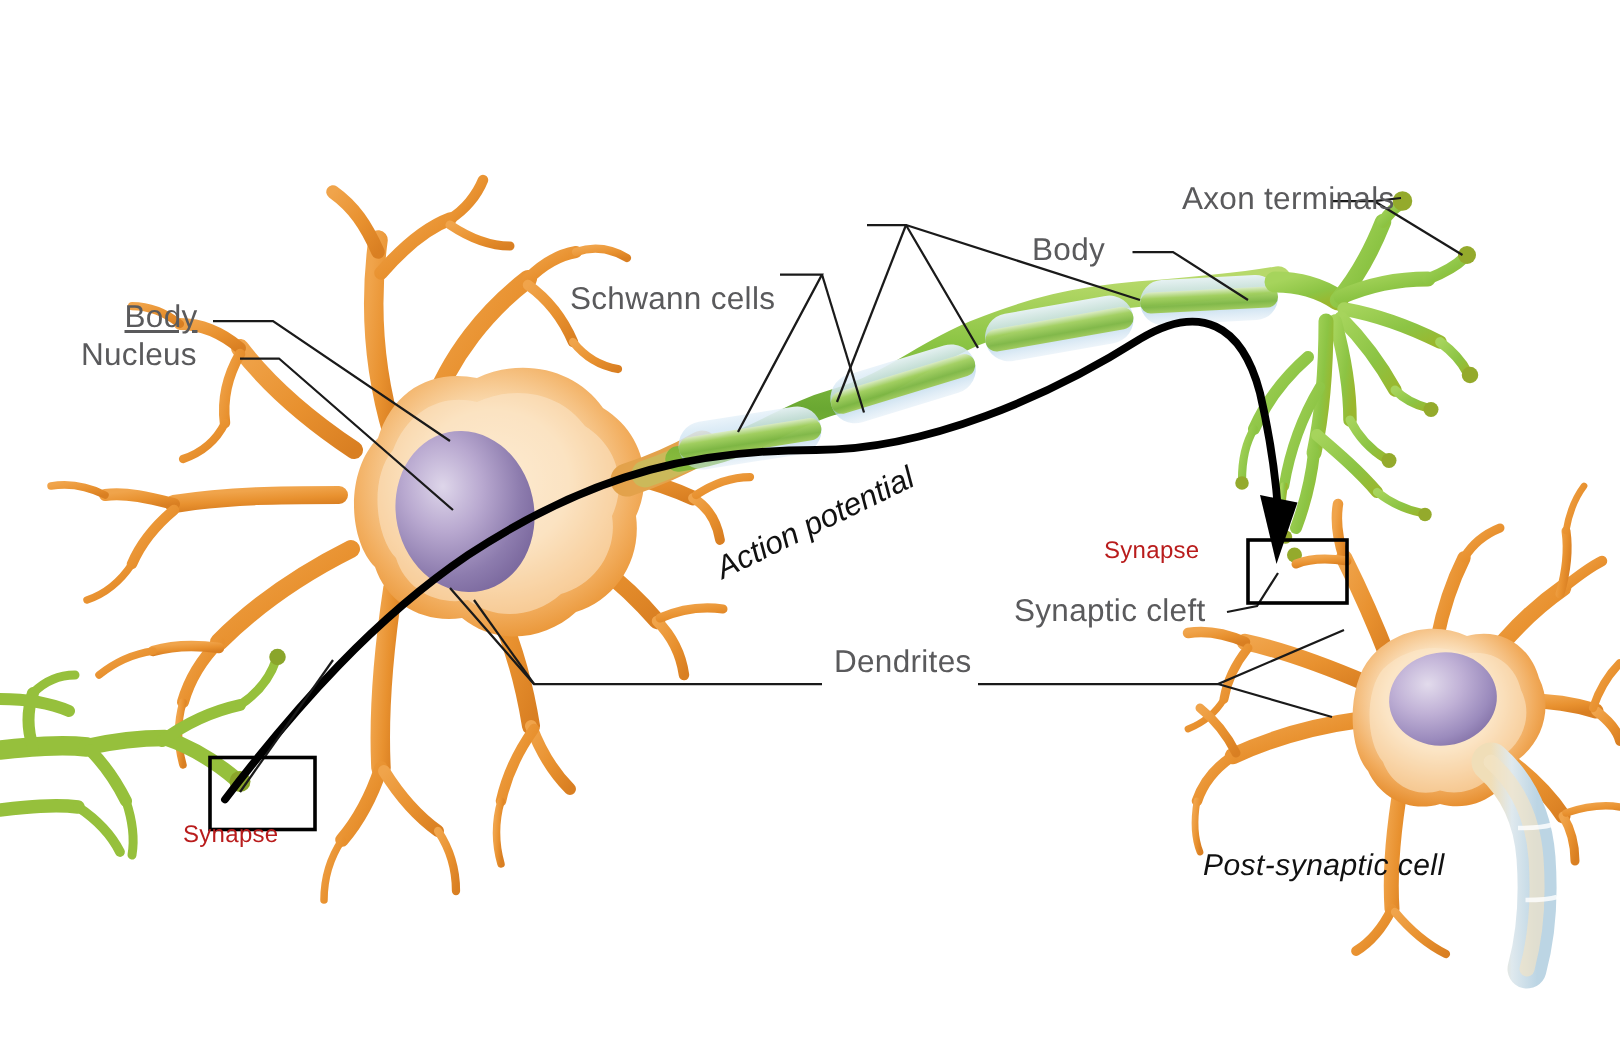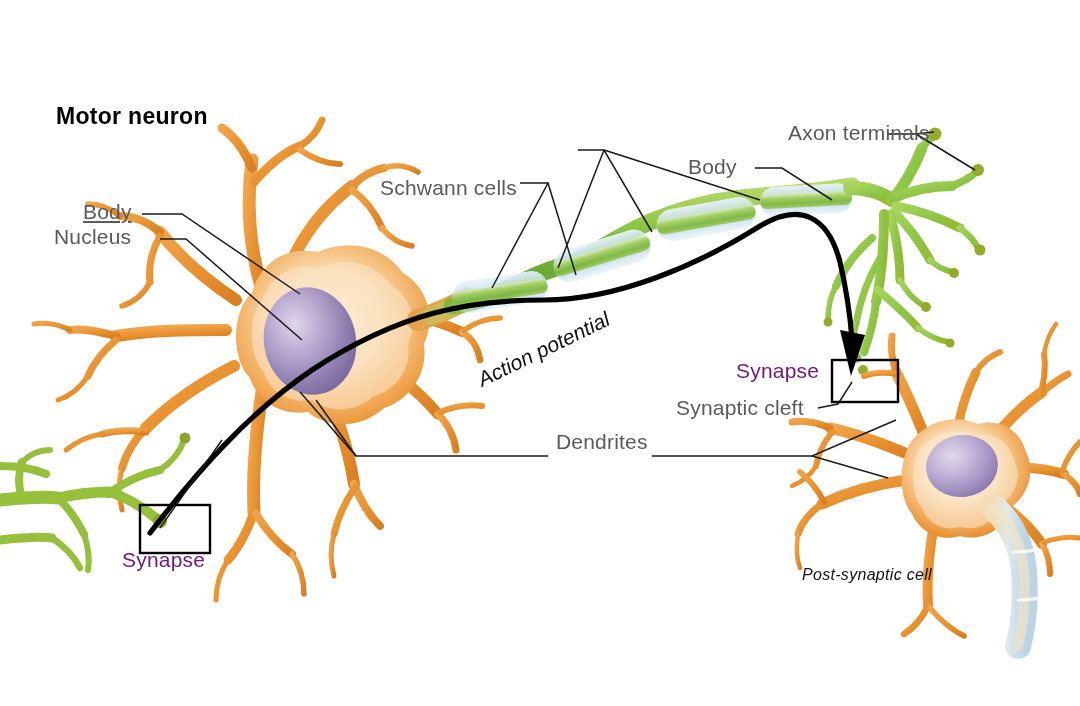--- a/index.html
+++ b/index.html
@@ -1,23 +1,23 @@
 <!DOCTYPE html>
 <html><head>
 <meta charset="utf-8">
 <style>
   html,body{margin:0;padding:0;background:#ffffff;}
   body{width:1080px;height:706px;overflow:hidden;font-family:"Liberation Sans",sans-serif;}
   #stage{position:relative;width:1080px;height:706px;background:#ffffff;}
   svg.layer{position:absolute;left:0;top:0;width:1080px;height:706px;}
   .lbl{position:absolute;white-space:nowrap;font-family:"Liberation Sans",sans-serif;}
   .lbl-gray{color:#5a5a5c;font-size:21px;letter-spacing:0.2px;}
-  .lbl-black{color:#701a75;font-size:21px;letter-spacing:0.2px;}
+  .lbl-black{color:#b91c1c;font-size:16px;letter-spacing:0.2px;}
   .lbl-title{color:#000000;font-size:23px;font-weight:bold;letter-spacing:0.3px;}
-  .lbl-italic{color:#111111;font-size:16px;font-style:italic;letter-spacing:0.3px;}
+  .lbl-italic{color:#111111;font-size:20px;font-style:italic;letter-spacing:0.3px;}
   .rot-ap{position:absolute;color:#111111;font-size:21px;font-style:italic;
           transform-origin:0 0;transform:rotate(-26deg);white-space:nowrap;}
 </style>
 </head>
 <body>
 
 <div id="stage">
 
   <svg class="layer" viewBox="0 0 1080 706">
     <defs>
@@ -310,26 +310,25 @@
 
       <path d="M818,408 L838,404 L852,382"></path>
 
       <path d="M222,440 L160,528"></path>
     </g>
 
     <rect x="140" y="505" width="70" height="48" fill="none" stroke="#000000" stroke-width="2.4"></rect>
     <rect x="832" y="360" width="66" height="42" fill="none" stroke="#000000" stroke-width="2.4"></rect>
   </svg>
 
-  <div class="lbl lbl-title" style="left:56px;top:103px;">Motor neuron</div>
 
   <div class="lbl lbl-gray" style="left:83px;top:200px;text-decoration:underline;">Body</div>
   <div class="lbl lbl-gray" style="left:54px;top:225px;">Nucleus</div>
 
-  <div class="lbl lbl-gray" style="left:380px;top:176px;">Schwann cells</div>
+  <div class="lbl lbl-gray" style="left:380px;top:188px;">Schwann cells</div>
 
   <div class="lbl lbl-gray" style="left:688px;top:155px;">Body</div>
   <div class="lbl lbl-gray" style="left:748px;top:121px;margin-left:40px;">Axon terminals</div>
 
   <div class="rot-ap" style="left:474px;top:370px;">Action potential</div>
 
   <div class="lbl lbl-gray" style="left:556px;top:430px;">Dendrites</div>
 
   <div class="lbl lbl-black" style="left:736px;top:359px;">Synapse</div>
   <div class="lbl lbl-gray" style="left:676px;top:396px;">Synaptic cleft</div>

